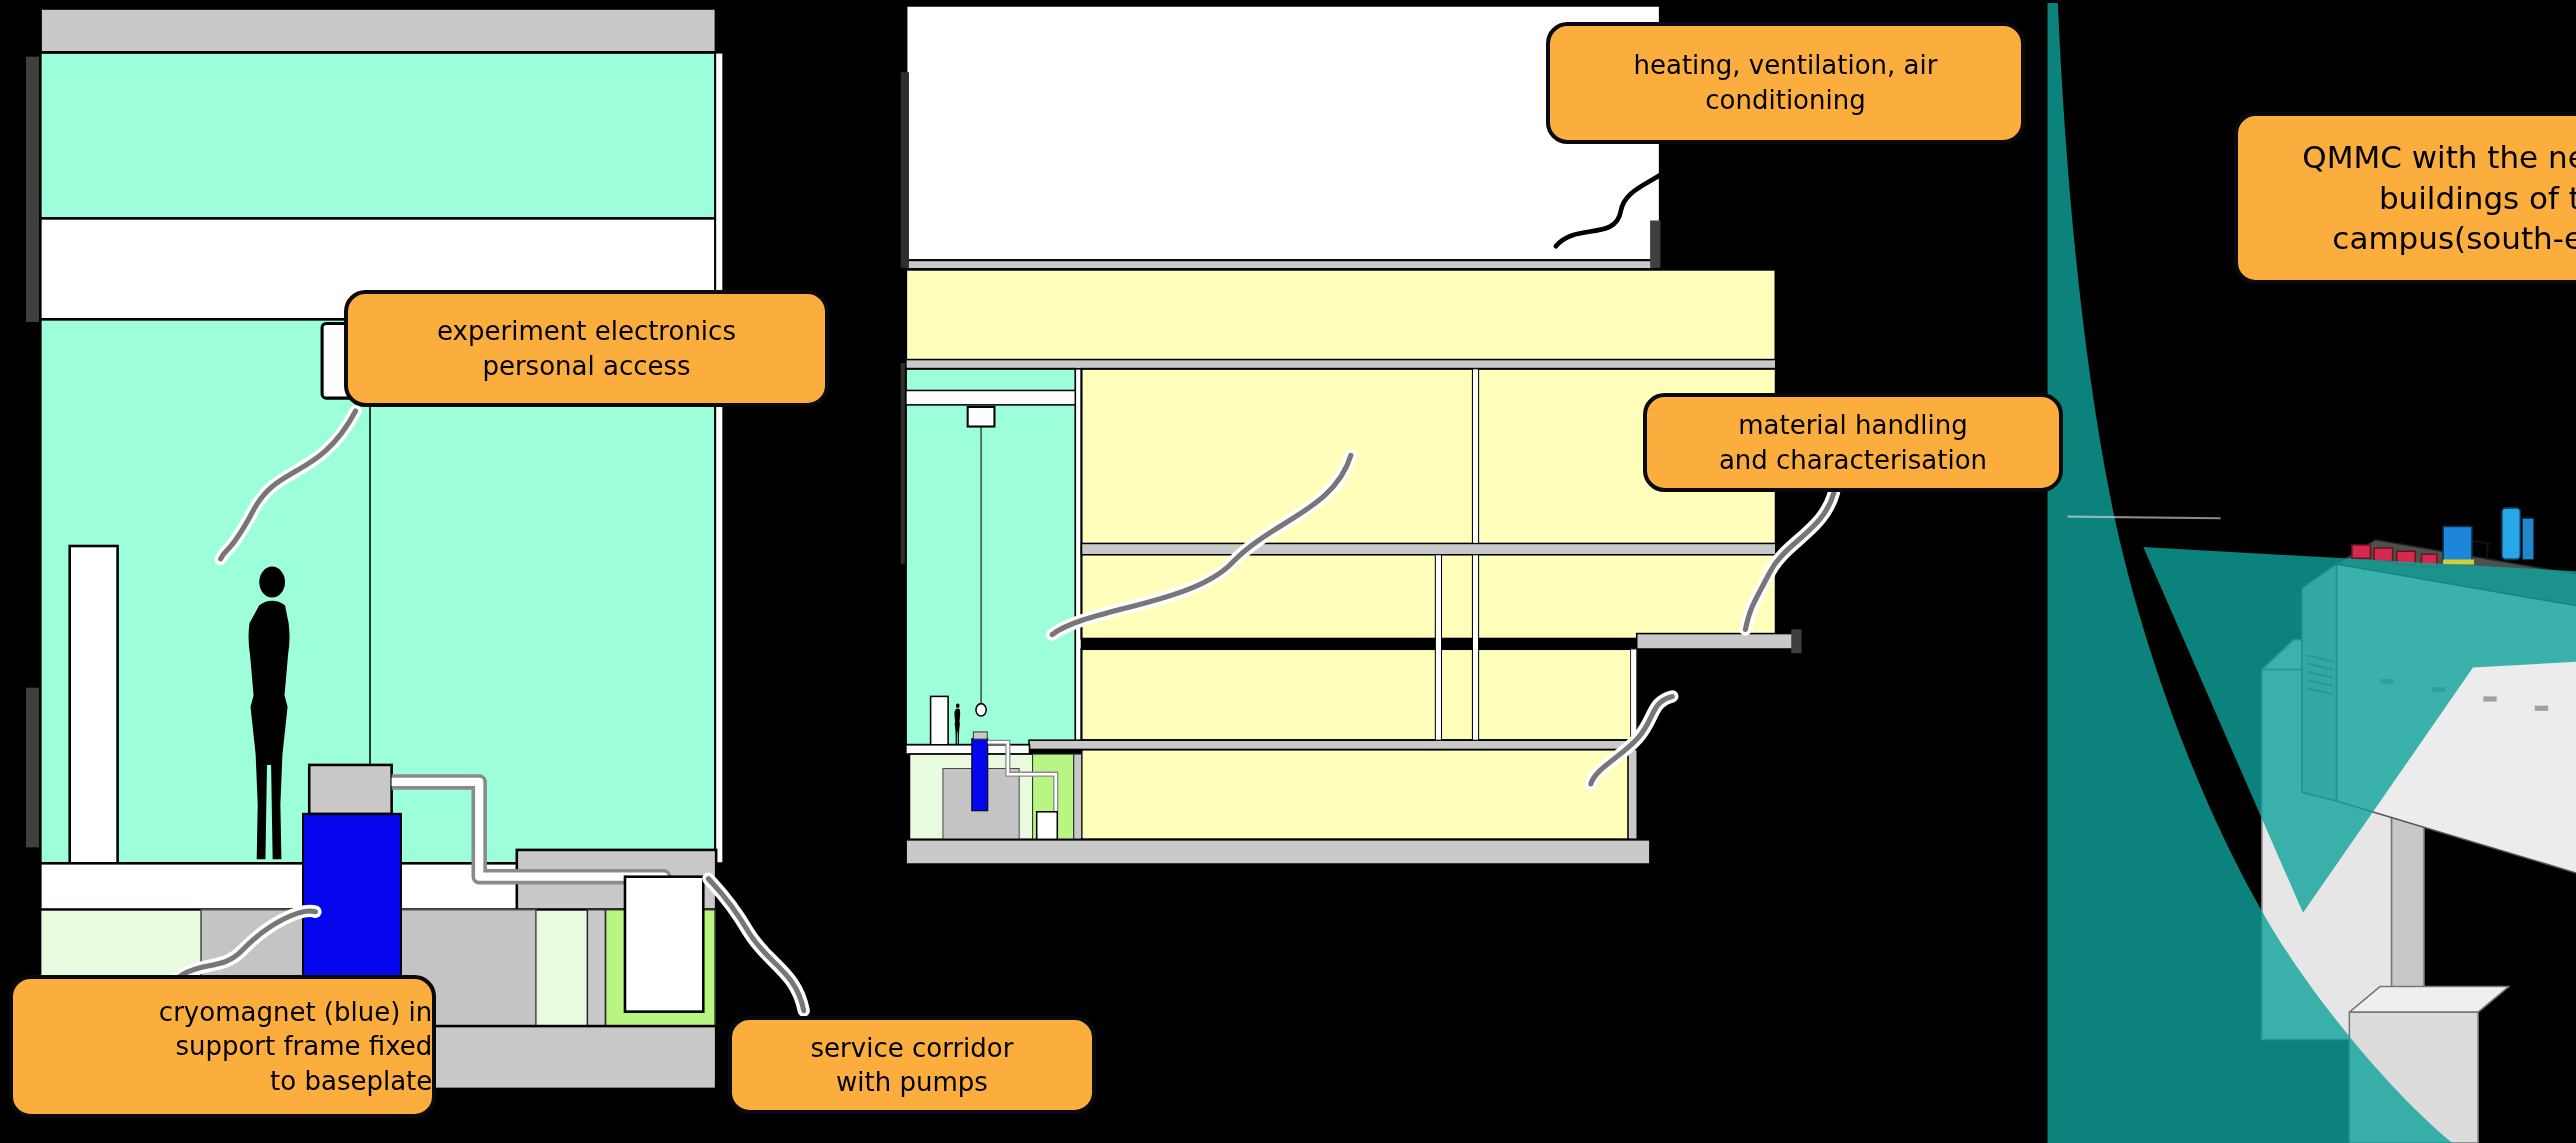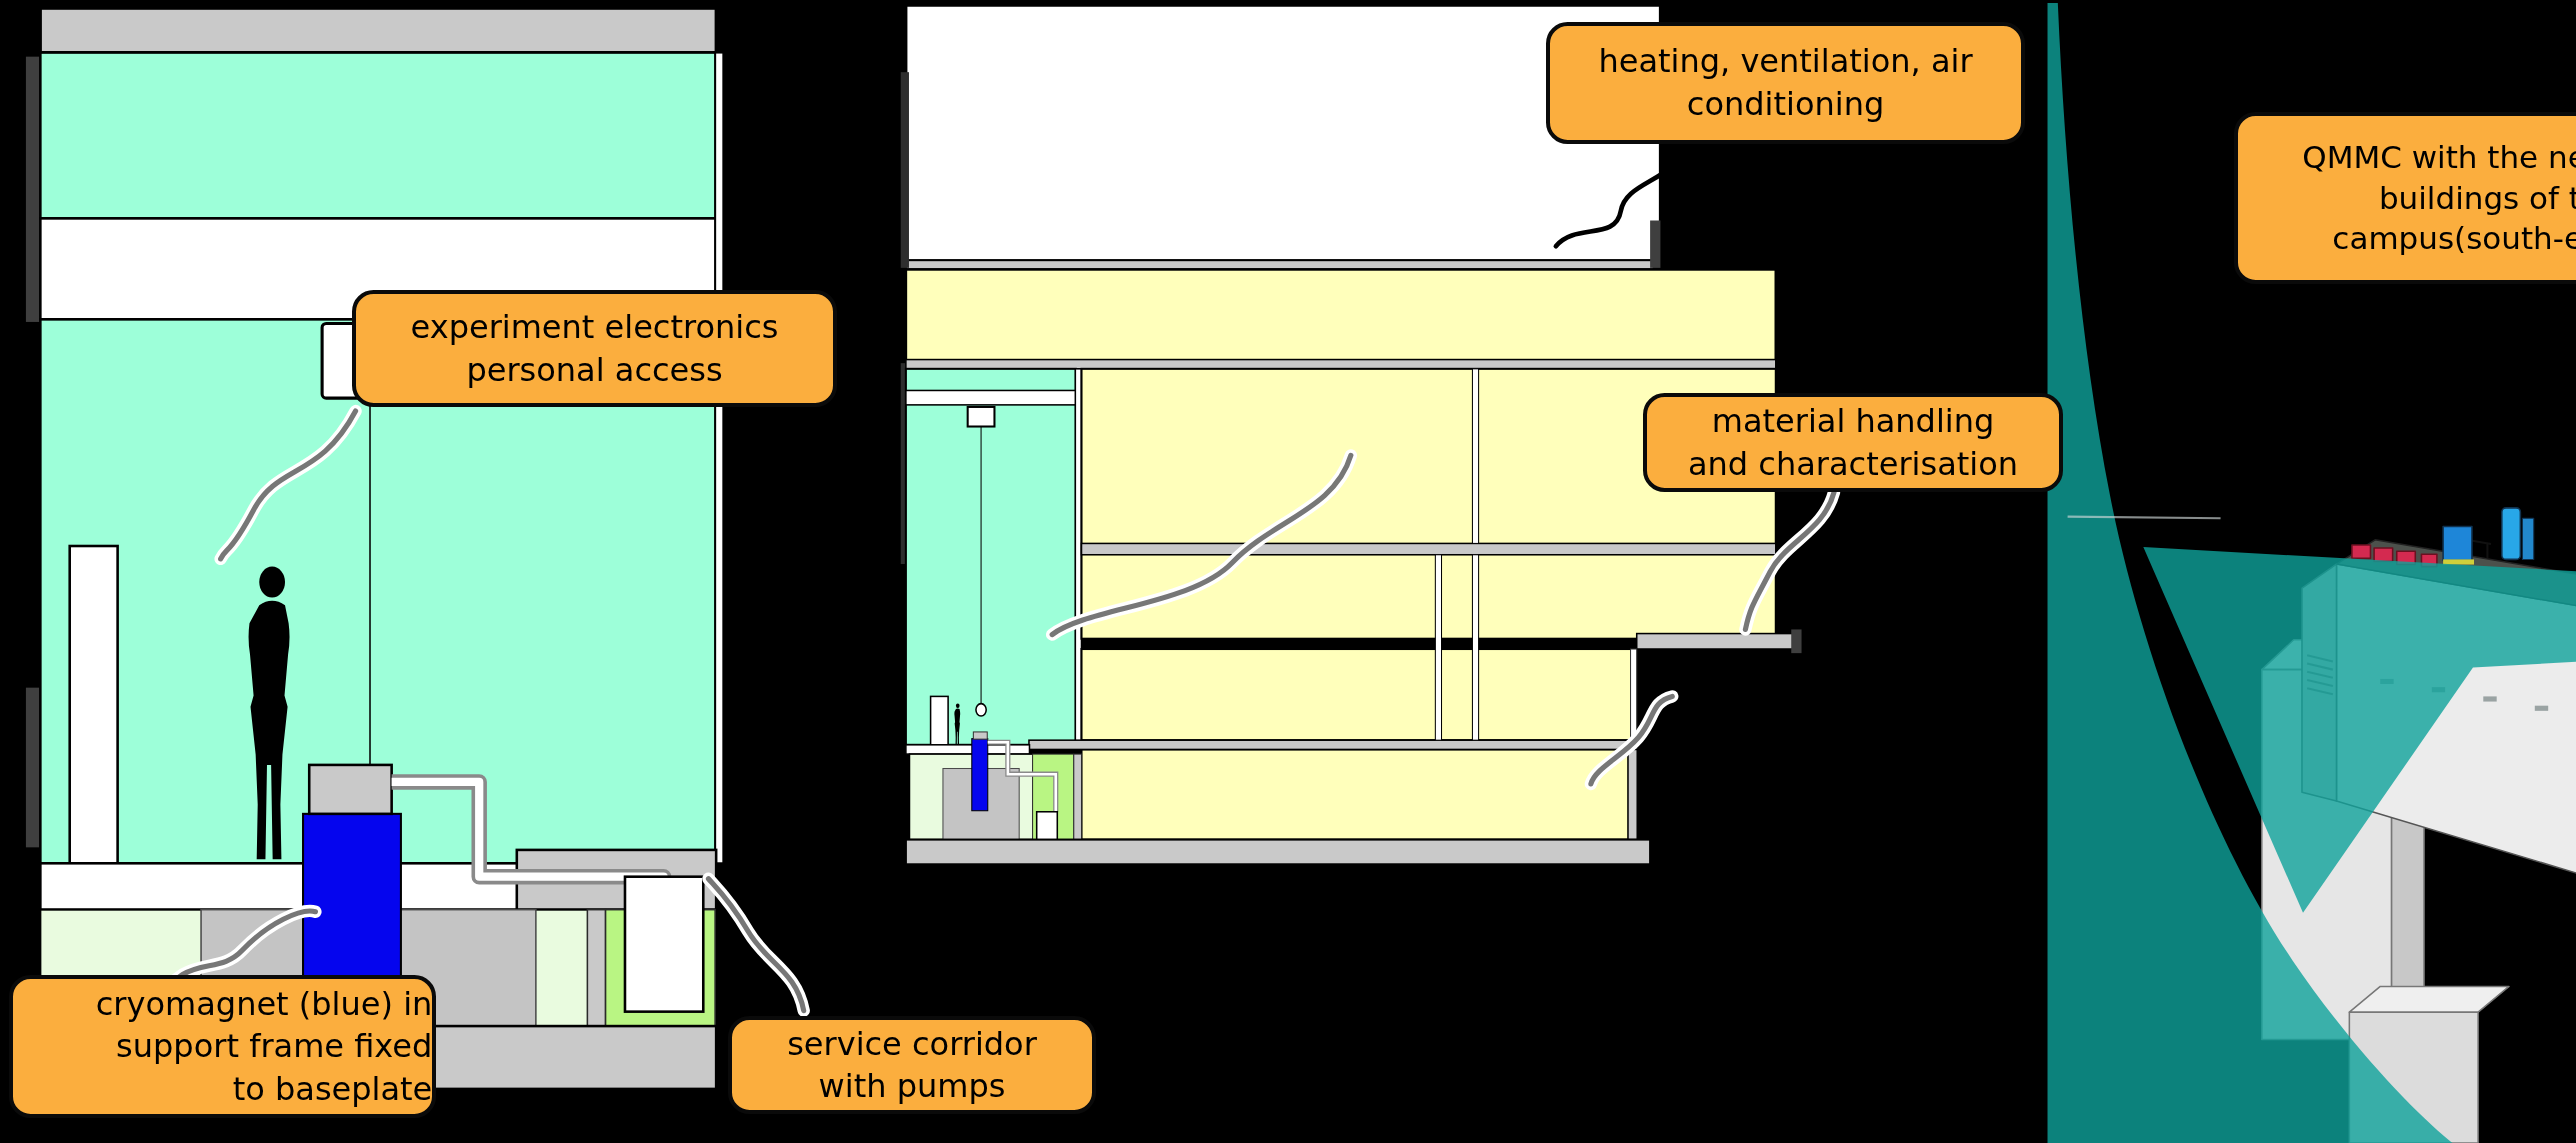--- a/index.html
+++ b/index.html
@@ -1,21 +1,21 @@
 <!DOCTYPE html>
 <html style="font-size:8.2px"><head>
 <meta charset="utf-8">
 <style>
   html,body{margin:0;padding:0;background:#000;}
   .stage{position:relative;width:2959px;height:1143px;background:#000;overflow:hidden;
          font-family:"DejaVu Sans","Liberation Sans",sans-serif;}
   .stage svg{position:absolute;top:0;display:block;}
   .callout{position:absolute;box-sizing:border-box;background:#FBAE3E;border:4.1px solid #0a0a0a;
            border-radius:21.6px;color:#000;display:flex;align-items:center;justify-content:center;
-           font-size:32px;line-height:1.32;z-index:30;}
+           font-size:26px;line-height:1.32;z-index:30;}
   .callout .txt{white-space:pre-line;text-align:center;width:100%;}
   .callout.left-align .txt{text-align:right;padding-left:32px;}
   .callout.big{font-size:31px;}
 </style>
 </head>
 <body>
 
 <div class="stage">
 
   <svg style="left:0;" width="876" height="1143" viewBox="0 0 1700 2219">
@@ -220,21 +220,21 @@
     </g>
 
     <g fill="#0FA39B" fill-opacity="0.8">
       <path d="M 3974 6 L 3994 6 C 4008 330 4040 680 4095 960 C 4150 1245 4285 1620 4450 1865 C 4580 2055 4705 2175 4760 2219 L 3974 2219 Z"></path>
       <path d="M 4160 1062 L 5465 1135 L 5052 1282 L 4800 1296 L 4470 1772 Z"></path>
     </g>
 
     <line x1="4013" y1="1003" x2="4310" y2="1006" stroke="#CFD8D8" stroke-width="4" opacity="0.65"></line>
   </svg>
 
-  <div class="callout" style="left:344px;top:290px;width:485px;height:117px;margin-left:8px;">
+  <div class="callout" style="left:344px;top:290px;width:485px;height:117px;">
     <span class="txt">experiment electronics
 personal access</span>
   </div>
 
   <div class="callout left-align" style="left:9.3px;top:975px;width:427px;height:143px;">
     <span class="txt">cryomagnet (blue) in
 support frame fixed
 to baseplate</span>
   </div>
 

